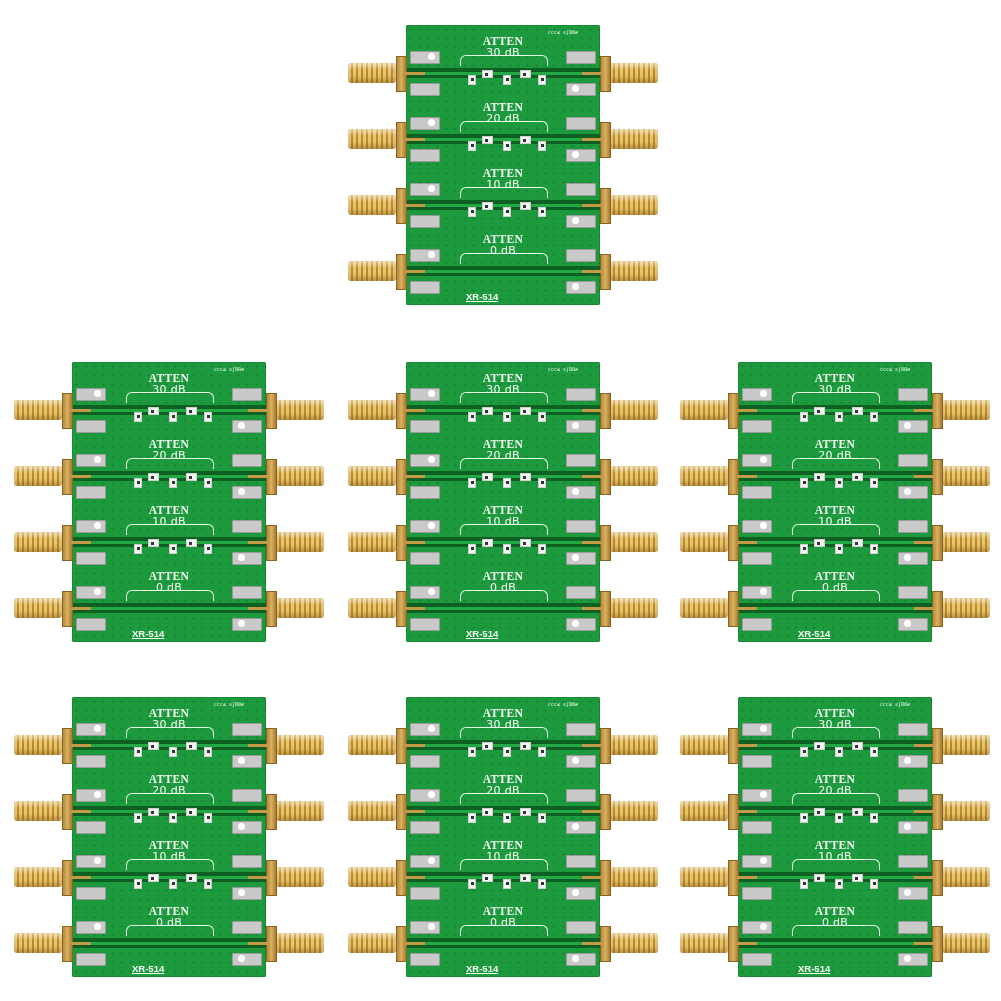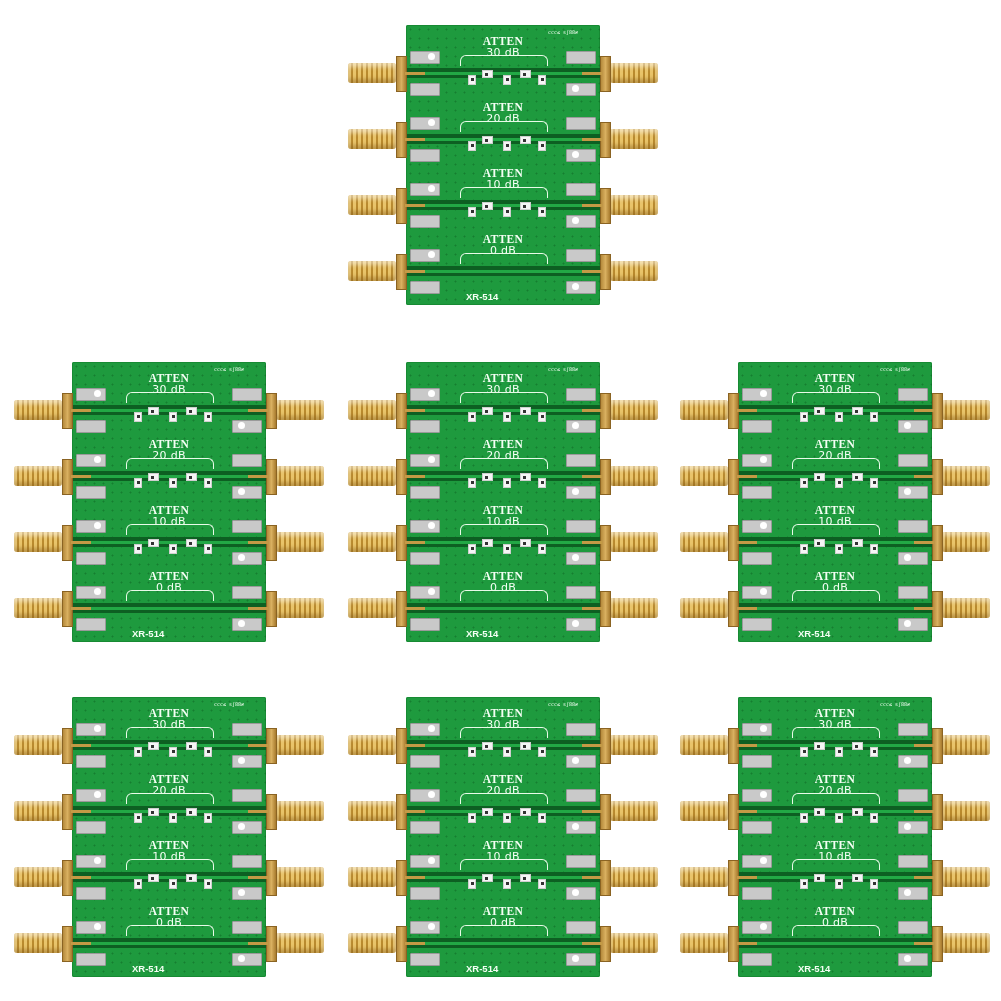--- a/index.html
+++ b/index.html
@@ -22,21 +22,21 @@
   .smd{position:absolute;width:6px;height:8px;background:#f5f5f5;border:1px solid #cfcfcf;}
   .smd-h{position:absolute;width:9px;height:6px;background:#f5f5f5;border:1px solid #cfcfcf;}
   .smd::after,.smd-h::after{content:"";position:absolute;left:2px;top:2px;width:3px;height:3px;background:#333;}
   .pad{position:absolute;width:28px;height:11px;background:#c9c9c9;border:1px solid #9a9a9a;border-radius:1px;}
   .hole{position:absolute;width:7px;height:7px;border-radius:50%;background:#fff;}
   .flange{position:absolute;width:9px;height:34px;background:linear-gradient(90deg,#b58a3c,#d9b060,#a77a2d);border:1px solid #8a6322;}
   .barrel{position:absolute;width:48px;height:20px;border-radius:3px;
        background:repeating-linear-gradient(90deg,#e9c46a 0 3px,#b98a2e 3px 5px);
        box-shadow:inset 0 4px 4px rgba(255,255,255,.5),inset 0 -4px 4px rgba(120,80,20,.4);}
   .pin{position:absolute;width:20px;height:3px;background:#c39a45;}
-  .model{position:absolute;left:118px;top:266px;color:#f4fff4;font-weight:bold;font-size:9.5px;}
+  .model{position:absolute;left:118px;top:266px;color:#f4fff4;font-weight:bold;font-size:9.5px;text-decoration:underline;}
   .code{position:absolute;left:200px;top:5px;color:#f4fff4;font-family:"DejaVu Sans Mono",monospace;font-size:5px;line-height:5px;}
 </style>
 </head>
 <body>
 
 <div id="stage">
     <div class="board-unit" style="left: 348px; top: 25px;">
     <div class="pcb"></div>
     <div class="code">ccc≤ sʃ88≠</div>
     <div class="model">XR-514</div>

